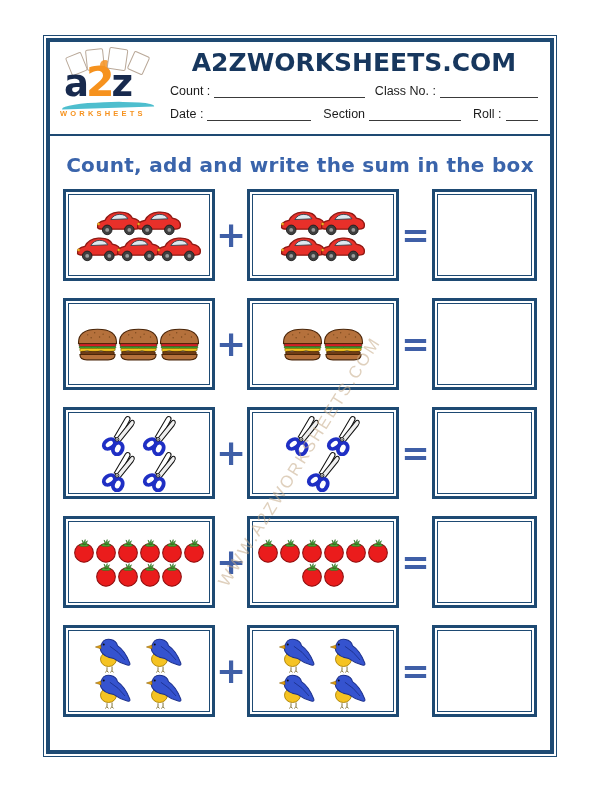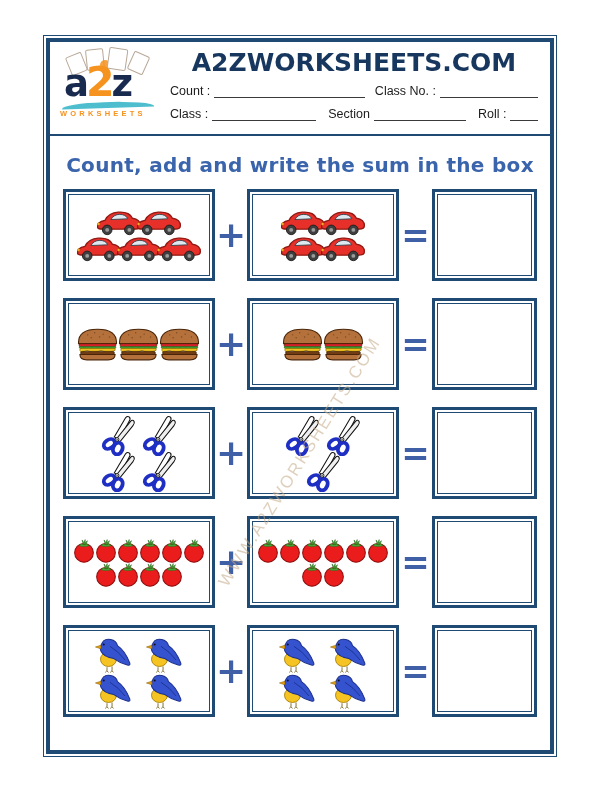--- a/index.html
+++ b/index.html
@@ -144,21 +144,21 @@
     </div>
     <div class="header-right">
       <div class="site-title">A2ZWORKSHEETS.COM</div>
       <div class="form-row">
         <span class="lbl">Count :</span>
         <span class="blank b-name"></span>
         <span class="lbl">Class No. :</span>
         <span class="blank b-roll"></span>
       </div>
       <div class="form-row">
-        <span class="lbl">Class :</span>
+        <span class="lbl">Date :</span>
         <span class="blank b-class"></span>
         <span class="lbl">Section</span>
         <span class="blank b-section"></span>
         <span class="lbl">Roll :</span>
         <span class="blank b-date"></span>
       </div>
     </div>
   </div>
 
   <div class="instruction">Count, add and write the sum in the box</div>

